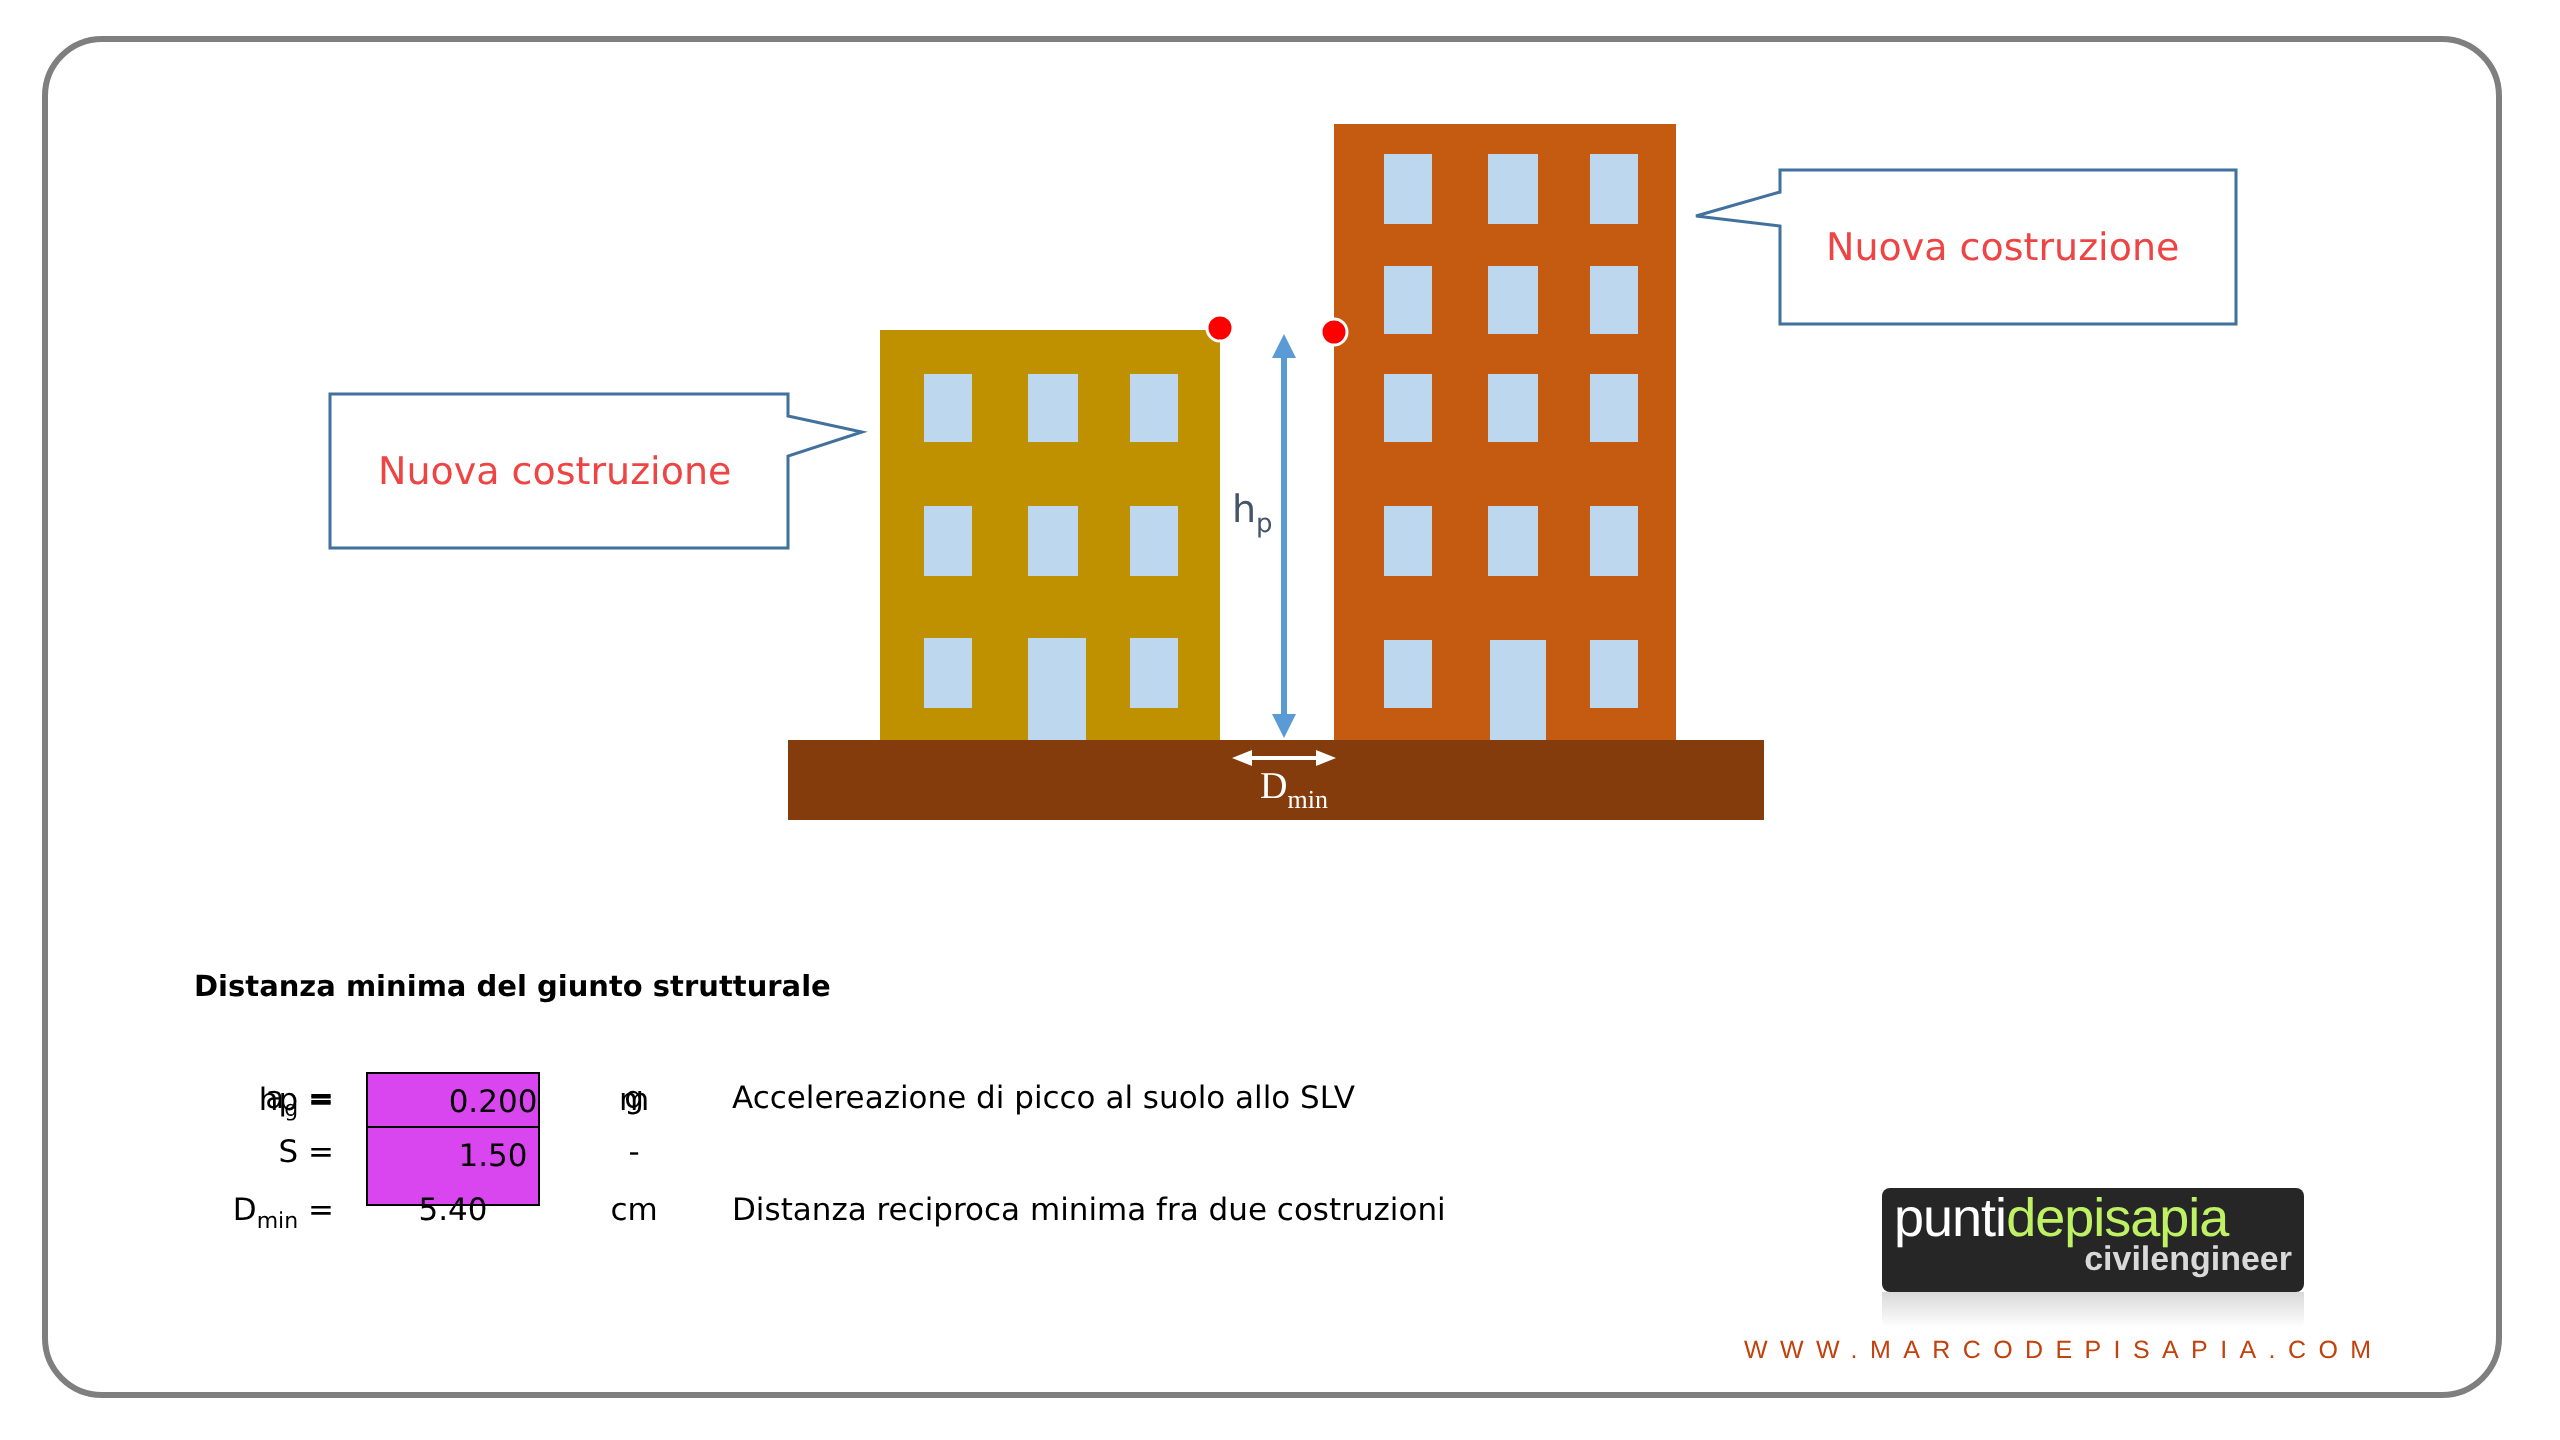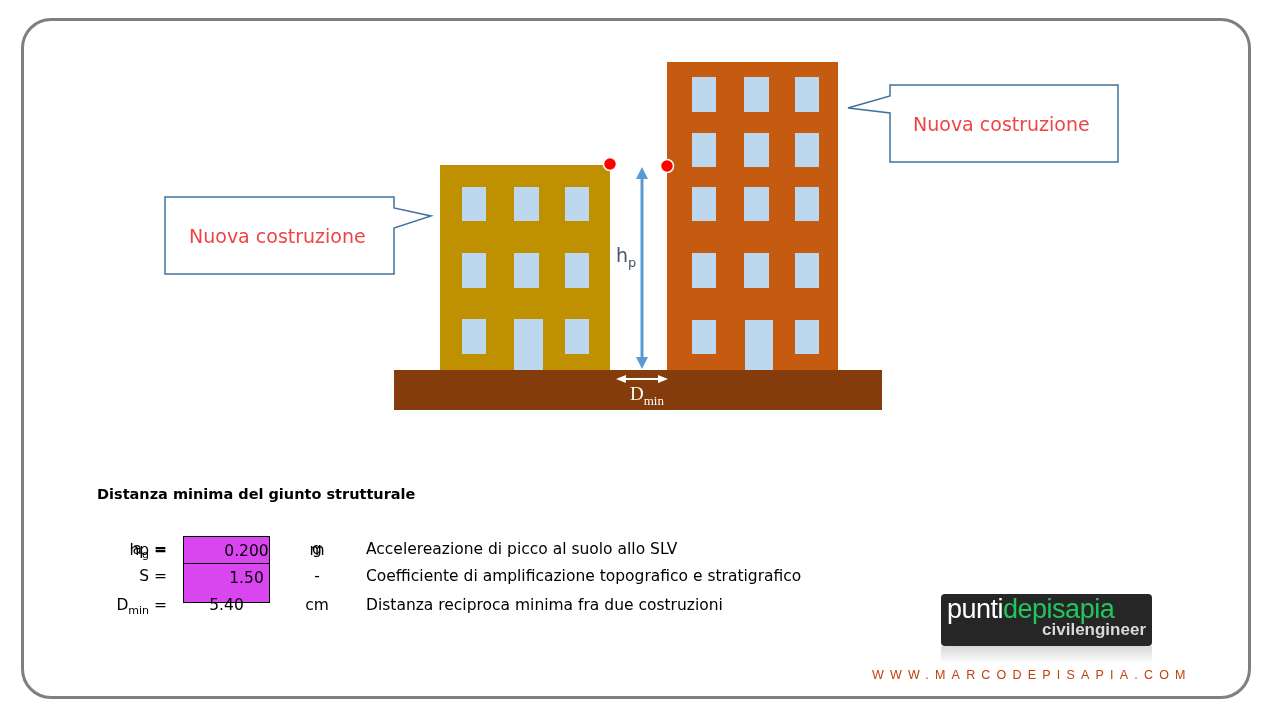--- a/index.html
+++ b/index.html
@@ -17,21 +17,21 @@
   .table-title { position:absolute; left:97px; top:486px; font-size:14.5px; font-weight:bold; color:#000; white-space:nowrap; }
   .row { position:absolute; left:97px; height:28px; width:760px; font-size:15.5px; color:#000; }
   .row .sym { position:absolute; left:0; width:70px; text-align:right; top:4px; }
   .row .sym sub { font-size:11px; }
   .row .val { position:absolute; left:86px; width:87px; text-align:center; top:4px; }
   .row .val.input { top:0; height:40px; line-height:28px; background:#d946ef; border:1px solid #000; box-sizing:border-box;padding-left:40px; }
   .row .unit { position:absolute; left:200px; width:40px; text-align:center; top:4px; }
   .row .desc { position:absolute; left:269px; top:4px; white-space:nowrap; }
   .logo { position:absolute; left:941px; top:594px; width:211px; height:52px; background:#262626; border-radius:4px; color:#ffffff; }
   .logo-main { position:absolute; left:6px; top:0px; font-size:27px; letter-spacing:-0.5px; white-space:nowrap; font-family:"Liberation Sans", sans-serif; }
-  .logo-main .light { color:#22c55e; }
+  .logo-main .light { color:#bef264; }
   .logo-sub { position:absolute; right:6px; top:26px; font-size:17px; font-weight:bold; color:#d9d9d9; font-family:"Liberation Sans", sans-serif; }
   .logo-reflect { position:absolute; left:941px; top:646px; width:211px; height:18px; background:linear-gradient(#bfbfbf, rgba(255,255,255,0)); border-radius:0 0 4px 4px; opacity:0.6; }
   .website { position:absolute; left:872px; top:668px; font-size:12.5px; letter-spacing:6.2px; color:#c2410c; white-space:nowrap; font-family:"Liberation Sans", sans-serif; }
 </style>
 </head>
 <body>
 
 <div class="frame"></div>
 
 <div>
@@ -105,21 +105,20 @@
 <div class="row" style="top:536px;">
   <span class="sym"><span>a</span><sub>g</sub><span> =</span></span>
   <span class="val input">0.200</span>
   <span class="unit">g</span>
   <span class="desc">Accelereazione di picco al suolo allo SLV</span>
 </div>
 <div class="row" style="top:563px;">
   <span class="sym">S =</span>
   <span class="val input">1.50</span>
   <span class="unit">-</span>
-  <span class="desc">Coefficiente di amplificazione topografico e stratigrafico</span>
 </div>
 <div class="row" style="top:592px;">
   <span class="sym"><span>D</span><sub>min</sub><span> =</span></span>
   <span class="val">5.40</span>
   <span class="unit">cm</span>
   <span class="desc">Distanza reciproca minima fra due costruzioni</span>
 </div>
 
 <div class="logo">
   <div class="logo-main"><span>punti</span><span class="light">depisapia</span></div>

